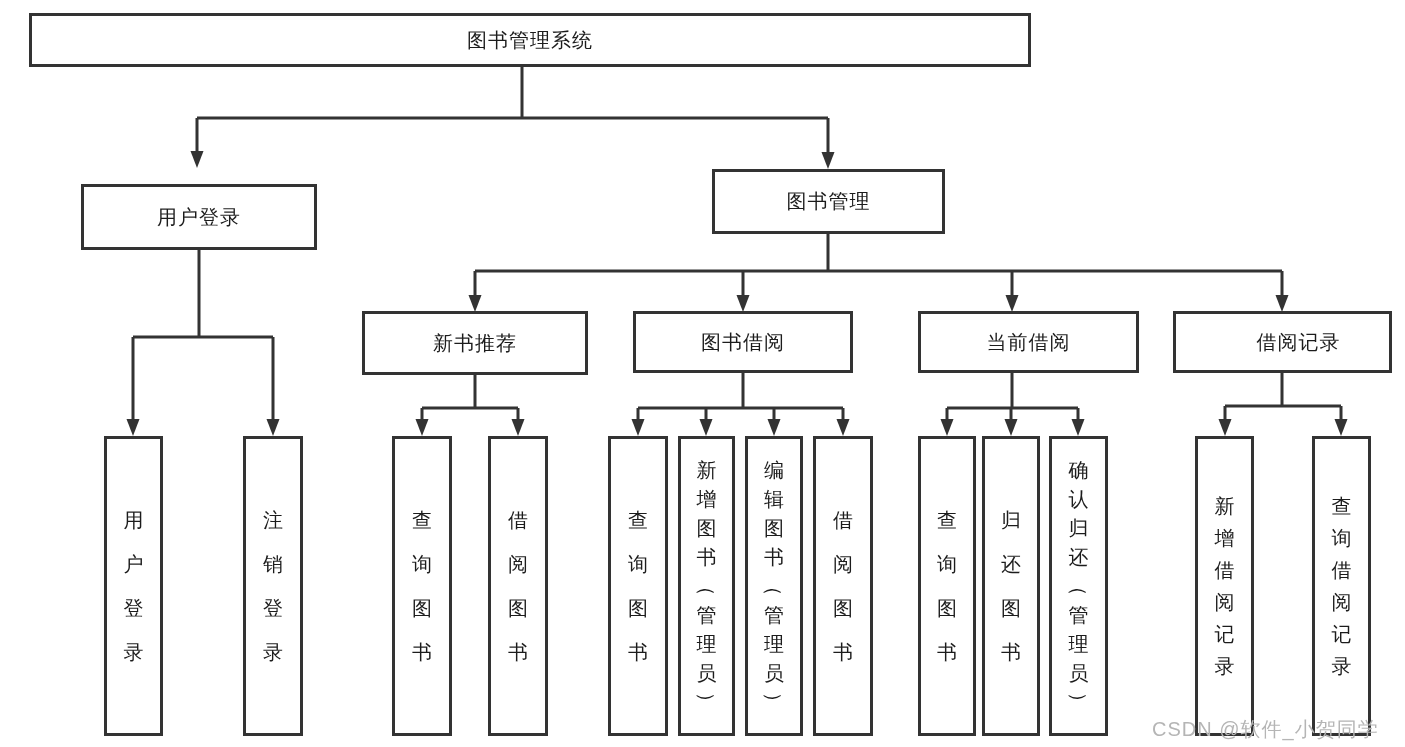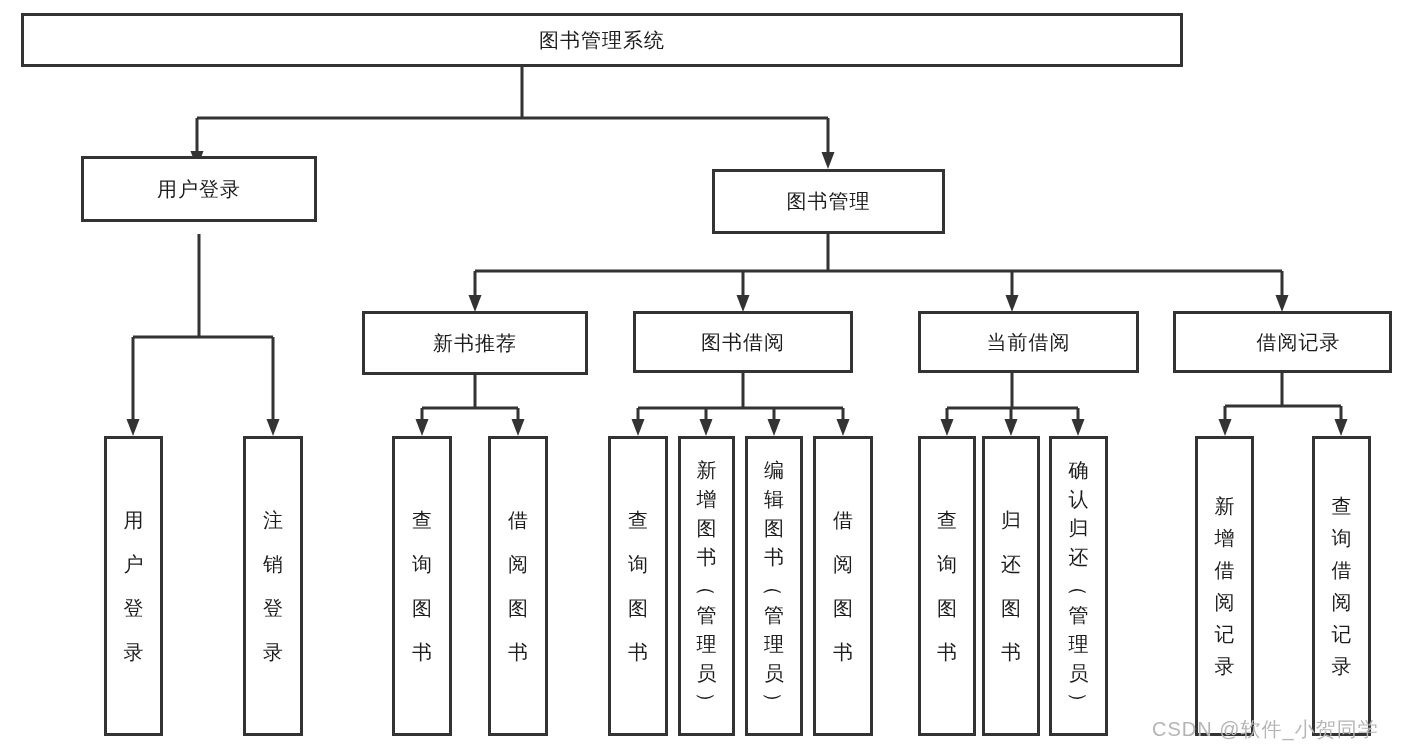--- a/index.html
+++ b/index.html
@@ -115,25 +115,25 @@
       <polygon points="767.5,419 780.5,419 774,436"></polygon>
       <polygon points="836.5,419 849.5,419 843,436"></polygon>
       <polygon points="940.5,419 953.5,419 947,436"></polygon>
       <polygon points="1004.5,419 1017.5,419 1011,436"></polygon>
       <polygon points="1071.5,419 1084.5,419 1078,436"></polygon>
       <polygon points="1218.5,419 1231.5,419 1225,436"></polygon>
       <polygon points="1334.5,419 1347.5,419 1341,436"></polygon>
     </g>
   </svg>
 
-  <div class="hbox" style="left:21px; top:13px; width:1162px; height:54px;">
+  <div class="hbox" style="left:29px; top:13px; width:1002px; height:54px;">
     <span>图书管理系统</span>
   </div>
 
-  <div class="hbox" style="left:81px; top:156px; width:236px; height:66px;">
+  <div class="hbox" style="left:81px; top:184px; width:236px; height:66px;">
     <span>用户登录</span>
   </div>
   <div class="hbox" style="left:712px; top:169px; width:233px; height:65px;">
     <span>图书管理</span>
   </div>
 
   <div class="hbox" style="left:362px; top:311px; width:226px; height:64px;">
     <span>新书推荐</span>
   </div>
   <div class="hbox" style="left:633px; top:311px; width:220px; height:62px;">

